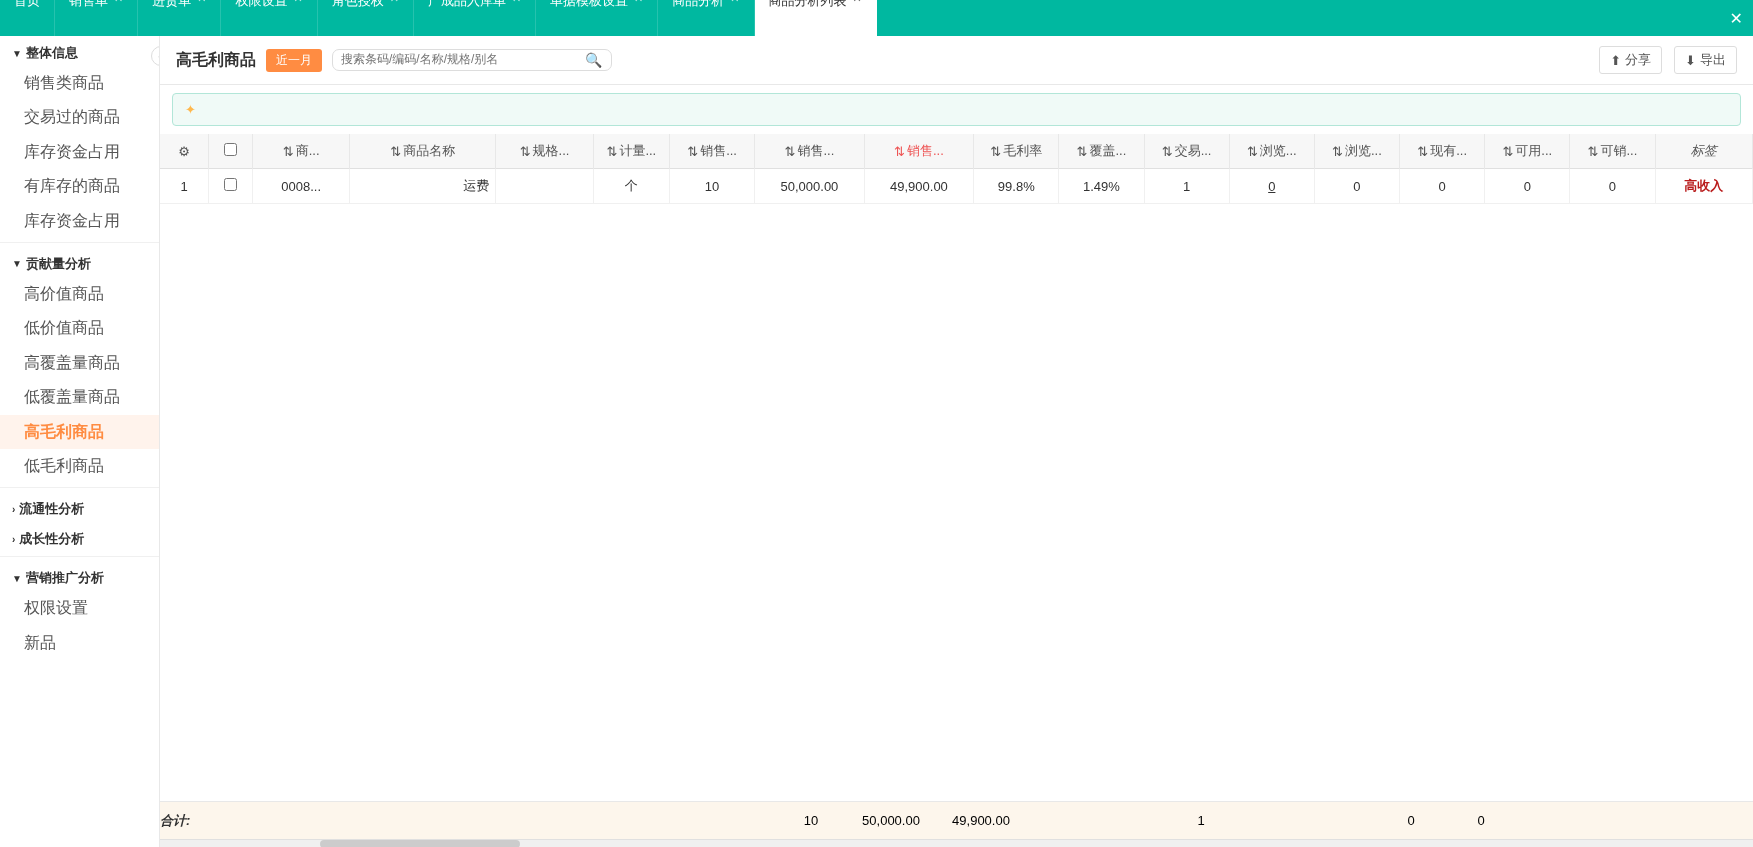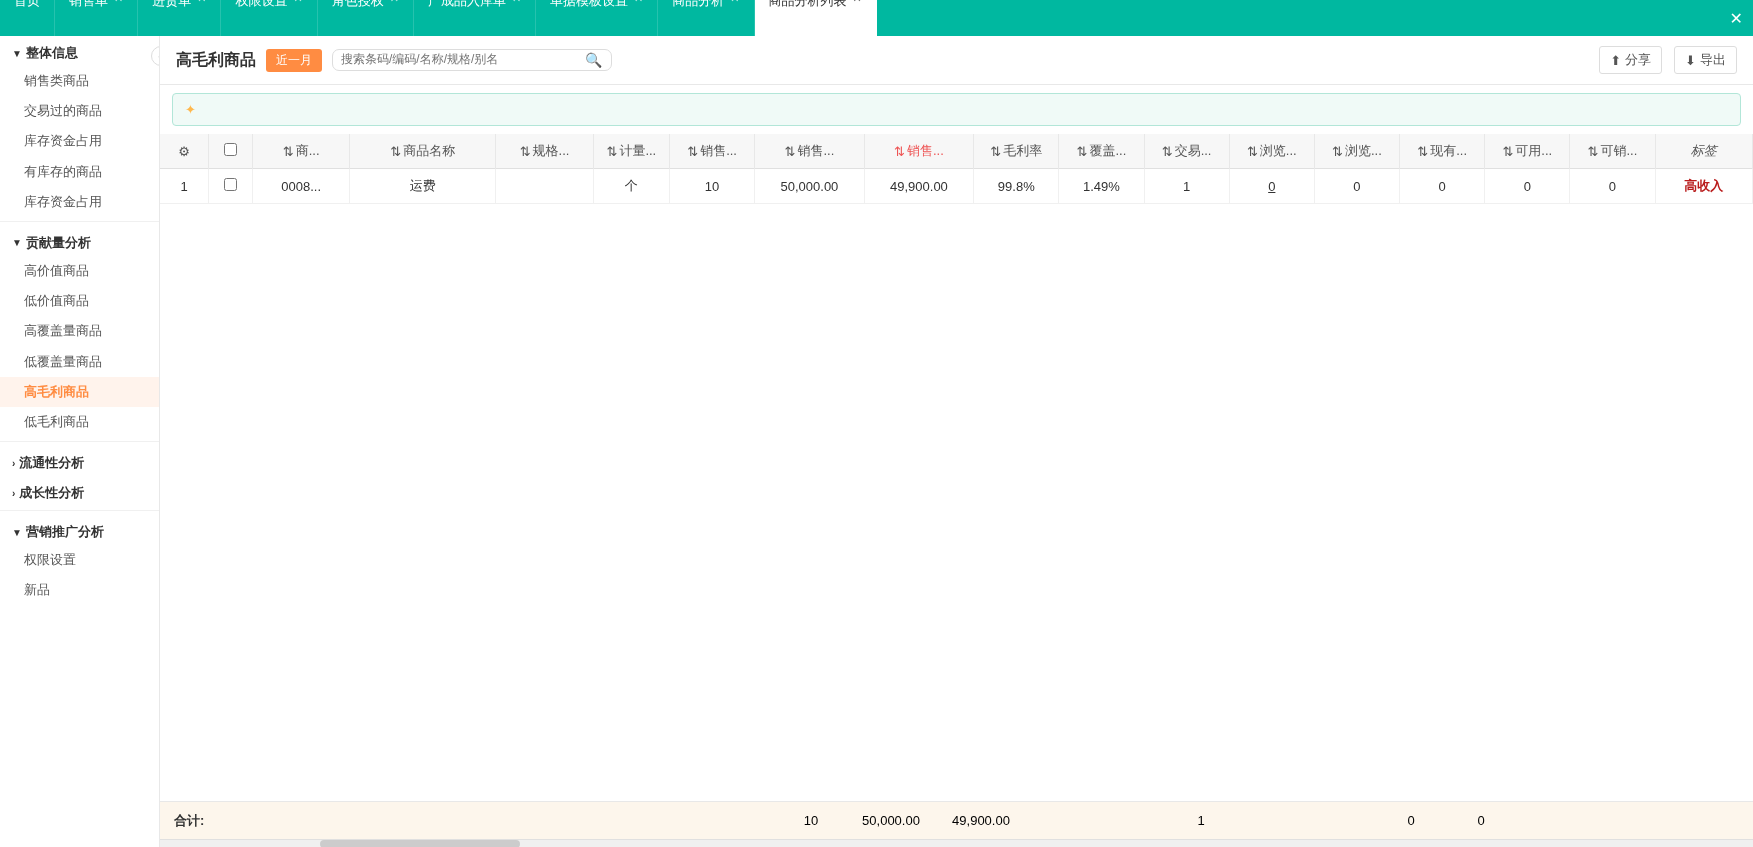--- a/index.html
+++ b/index.html
@@ -83,21 +83,21 @@
       color: #333;
       font-size: 12px;
       font-weight: bold;
       cursor: pointer;
     }
     .sidebar-group-title .arrow { margin-right: 4px; font-size: 10px; }
     .sidebar-item {
       padding: 6px 12px 6px 24px;
       color: #555;
       cursor: pointer;
-      font-size: 13px;
+      font-size: 16px;
       line-height: 1.4;
     }
     .sidebar-item.active {
       background: #fff3ec;
       color: #ff8c42;
       font-weight: bold;
     }
     .sidebar-divider { height: 1px; background: #f0f0f0; margin: 4px 0; }
 
     
@@ -226,24 +226,25 @@
     .footer-row {
       background: #fdf6ec;
       border-top: 1px solid #e8e8e8;
       display: flex;
       align-items: center;
       padding: 8px 0;
       font-size: 12px;
       min-height: 38px;
     }
     .footer-label {
-      padding: 0 14px;
+      padding: 0 0;
       color: #333;
       font-weight: bold;
       min-width: 200px;
+      font-style: italic;
     }
 
     
     .bottom-scrollbar {
       height: 8px;
       background: #f0f0f0;
       border-top: 1px solid #e0e0e0;
     }
     .scrollbar-thumb {
       height: 8px;
@@ -500,21 +501,21 @@
               </div>
             </th>
           </tr>
         </thead>
         <tbody id="table-body">
 
         <tr>
       <td>1</td>
       <td><input type="checkbox" style=""></td>
       <td>0008...</td>
-      <td style="text-align:center;">运费</td>
+      <td style="text-align:right;">运费</td>
       <td></td>
       <td>个</td>
       <td>10</td>
       <td>50,000.00</td>
       <td>49,900.00</td>
       <td>99.8%</td>
       <td>1.49%</td>
       <td>1</td>
       <td class="underline-link">0</td>
       <td>0</td>

